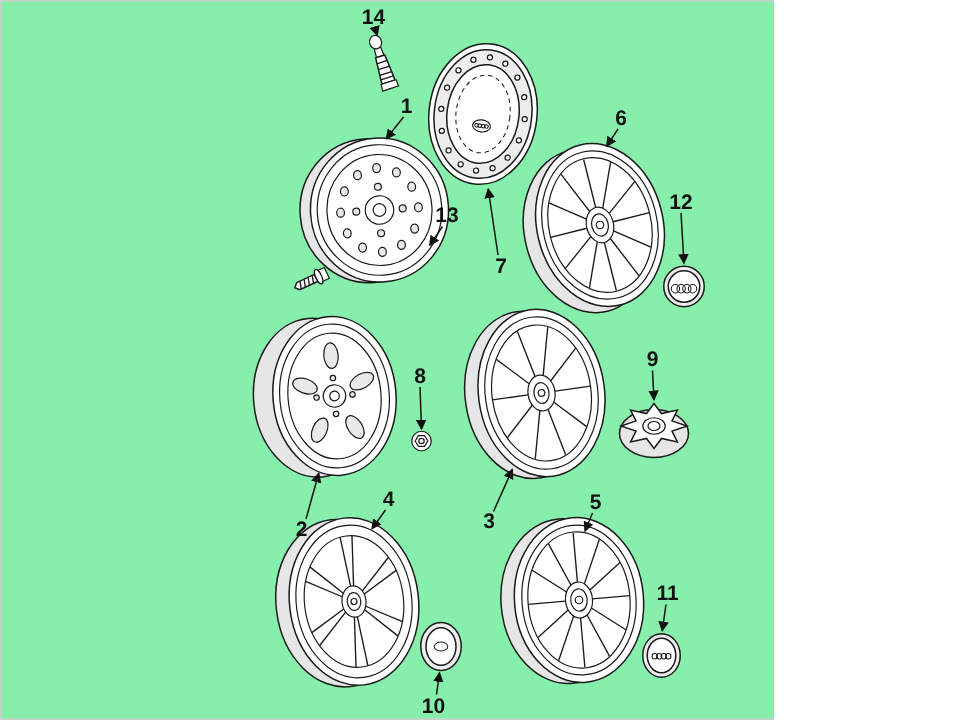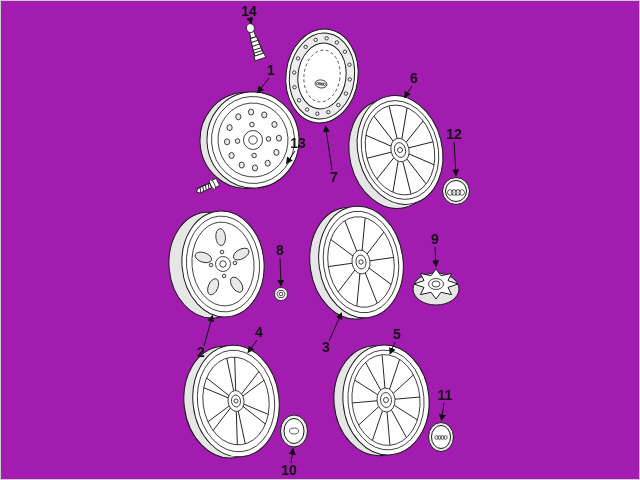--- a/index.html
+++ b/index.html
@@ -1,16 +1,16 @@
 <!DOCTYPE html>
 <html><head>
 <meta charset="utf-8">
 <style>
   html,body{margin:0;padding:0;background:#ffffff;}
-  .stage{width:640px;height:480px;position:relative;background:#a21caf;overflow:hidden;}
+  .stage{width:516px;height:480px;position:relative;background:#86efac;overflow:hidden;}
   svg{display:block;}
   .outline{fill:#ffffff;stroke:#1a1a1a;stroke-width:1;}
   .thin{fill:none;stroke:#1a1a1a;stroke-width:0.8;}
   .detail{fill:#ffffff;stroke:#1a1a1a;stroke-width:0.8;}
   .hole{fill:#e9e9e9;stroke:#1a1a1a;stroke-width:0.8;}
   .shade{fill:#e6e6e6;stroke:#1a1a1a;stroke-width:1;}
   .ring{fill:#ededed;stroke:#1a1a1a;stroke-width:1;}
   .spoke{stroke:#1a1a1a;stroke-width:0.9;fill:none;}
   .leader{stroke:#111111;stroke-width:1;fill:none;}
   .callout{font:bold 14px "Liberation Sans", sans-serif;fill:#111111;text-anchor:middle;}

